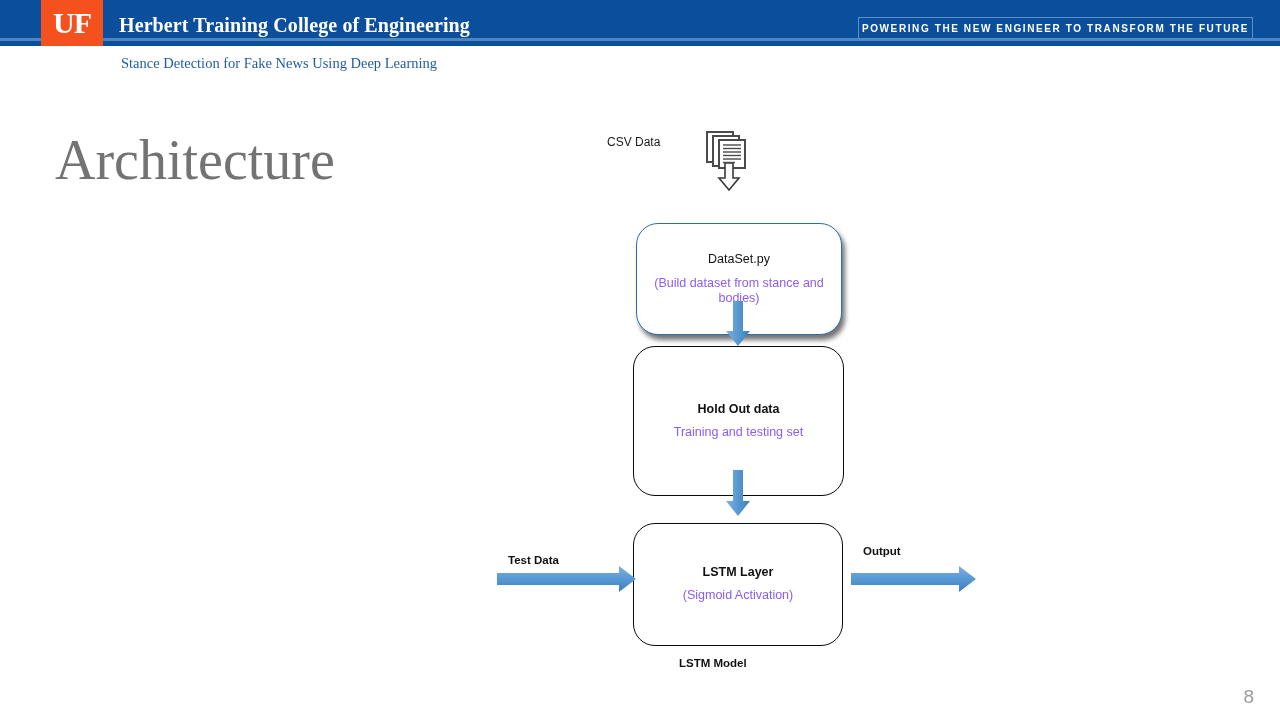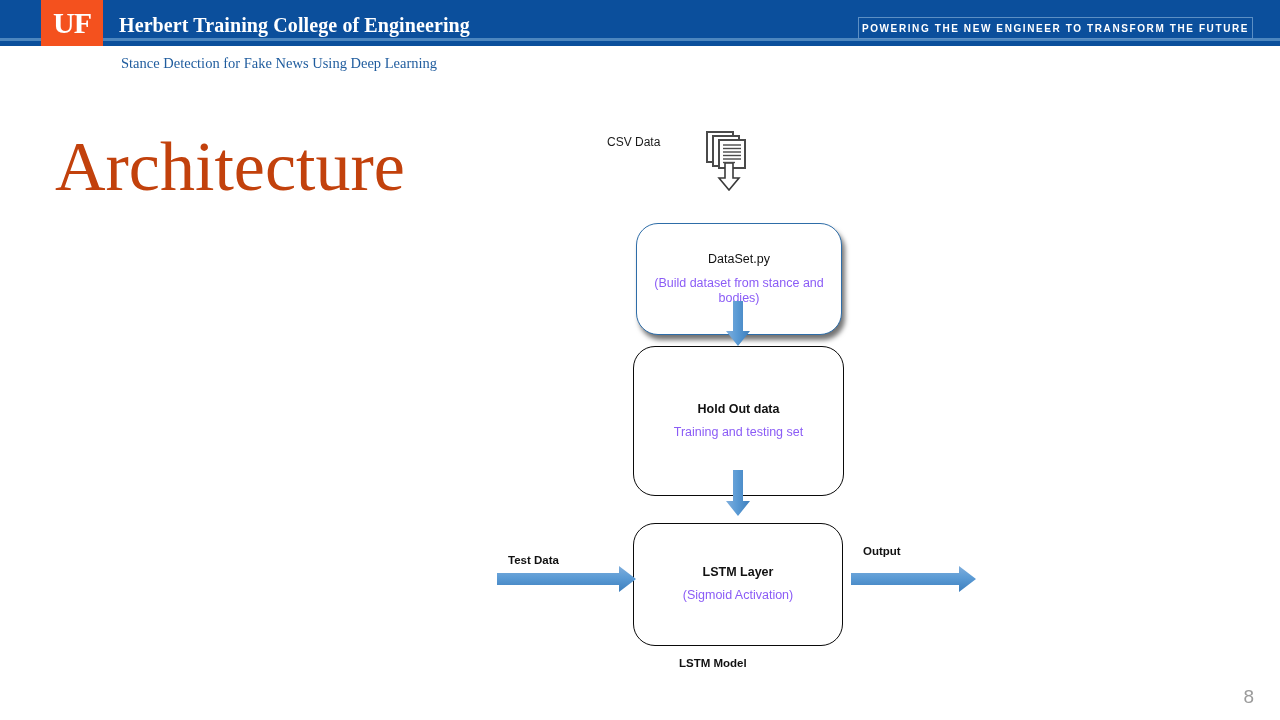--- a/index.html
+++ b/index.html
@@ -65,23 +65,23 @@
     position:absolute;left:121px;top:55px;
     color:#1F5C9E;
     font-family:"Liberation Serif", serif;
     font-size:14.5px;
     white-space:nowrap;
   }
 
   
   .slide-title{
     position:absolute;left:55px;top:132px;
-    color:#c2410c;
-    font-family:"Liberation Serif", serif;
-    font-size:70px;
+    color:#737373;
+    font-family:"Liberation Serif", serif;
+    font-size:56px;
     line-height:1;
     white-space:nowrap;
   }
 
   
   .diagram{position:absolute;left:0;top:0;width:1280px;height:720px;}
 
   .lbl{
     position:absolute;
     font-size:11.5px;

